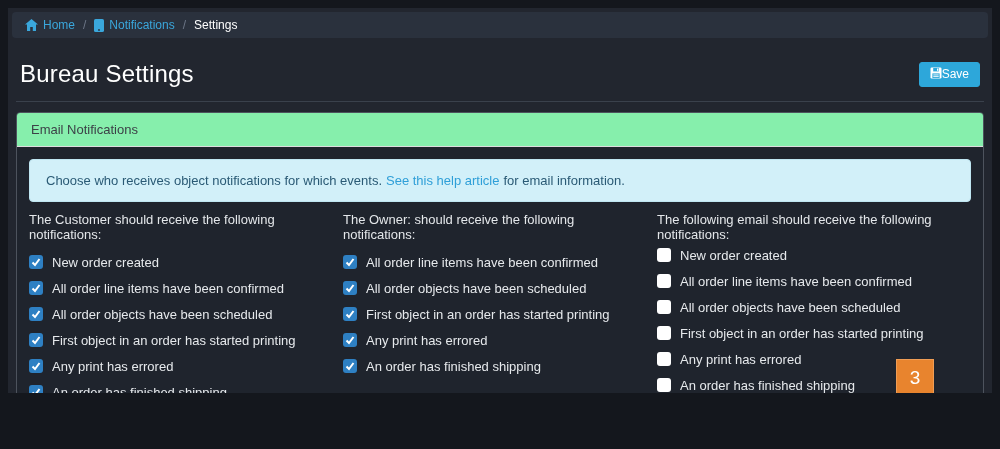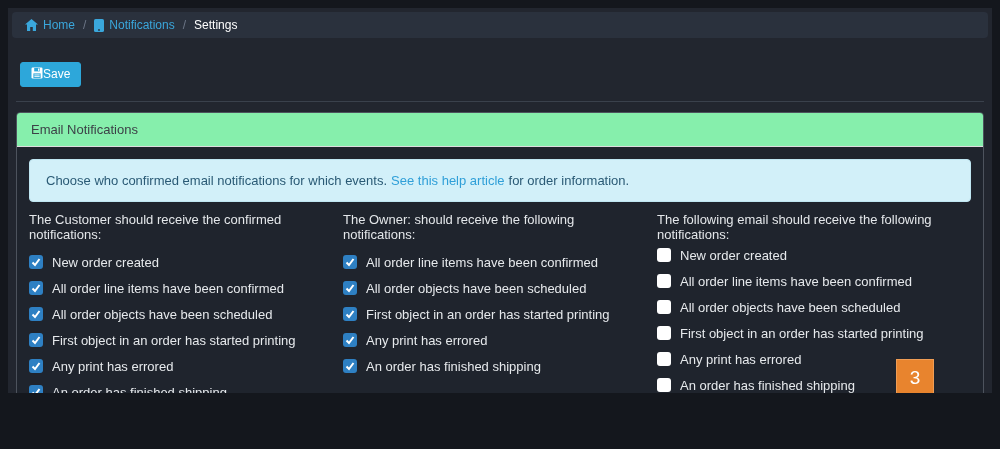--- a/index.html
+++ b/index.html
@@ -79,20 +79,21 @@
               <circle cx="5" cy="11" r="0.9" fill="#2a313d"></circle>
             </svg>
         </span>
         <span>Notifications</span>
       </span>
       <span class="bc-sep">/</span>
       <span class="bc-current">Settings</span>
     </div>
 
     <div class="title-row">
+      <div class="page-title">Bureau Settings</div>
       <button class="save-btn">
         <span>
           <svg width="12" height="12" viewBox="0 0 12 12">
               <rect x="0.5" y="0.5" width="11" height="11" rx="1.2" fill="#ffffff"></rect>
               <rect x="3.2" y="1" width="5.6" height="3.4" fill="#2da7da"></rect>
               <rect x="7" y="1.5" width="1.3" height="2.3" fill="#ffffff"></rect>
               <rect x="2.4" y="6.4" width="7.2" height="4.6" fill="#2da7da"></rect>
               <rect x="3.3" y="7.5" width="5.4" height="0.9" fill="#ffffff"></rect>
               <rect x="3.3" y="9.2" width="5.4" height="0.9" fill="#ffffff"></rect>
             </svg>
@@ -100,26 +101,26 @@
         <span>Save</span>
       </button>
     </div>
 
     <hr class="divider">
 
     <div class="panel">
       <div class="panel-header">Email Notifications</div>
       <div class="panel-body">
 
-        <div class="alert-info"><span>Choose who confirmed email notifications for which events.</span><a class="alert-link">See this help article</a><span>for order information.</span></div>
+        <div class="alert-info"><span>Choose who receives object notifications for which events.</span><a class="alert-link">See this help article</a><span>for email information.</span></div>
 
         <div class="columns">
 
           <div class="col col-1">
-            <div class="col-header">The Customer should receive the confirmed notifications:</div>
+            <div class="col-header">The Customer should receive the following notifications:</div>
             <div class="check-item">
               <span class="cb checked">
                   <svg class="tick" width="10" height="10" viewBox="0 0 10 10">
                     <polyline points="1.5,5.5 4,8 8.5,2" stroke="#fff" stroke-width="2" fill="none"></polyline>
                   </svg>
                 </span>
               <span class="cb-label">New order created</span>
             </div>
             <div class="check-item">
               <span class="cb checked">

